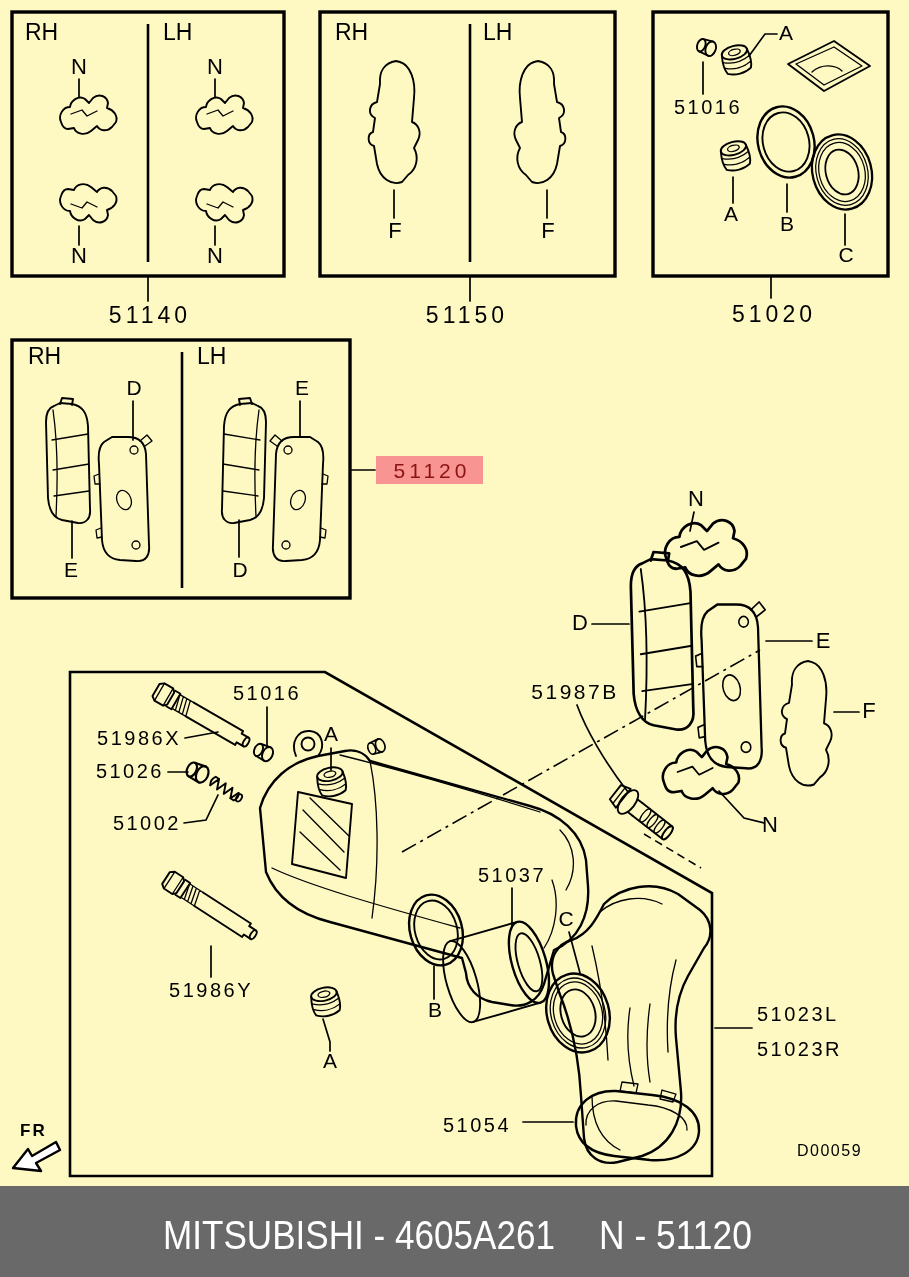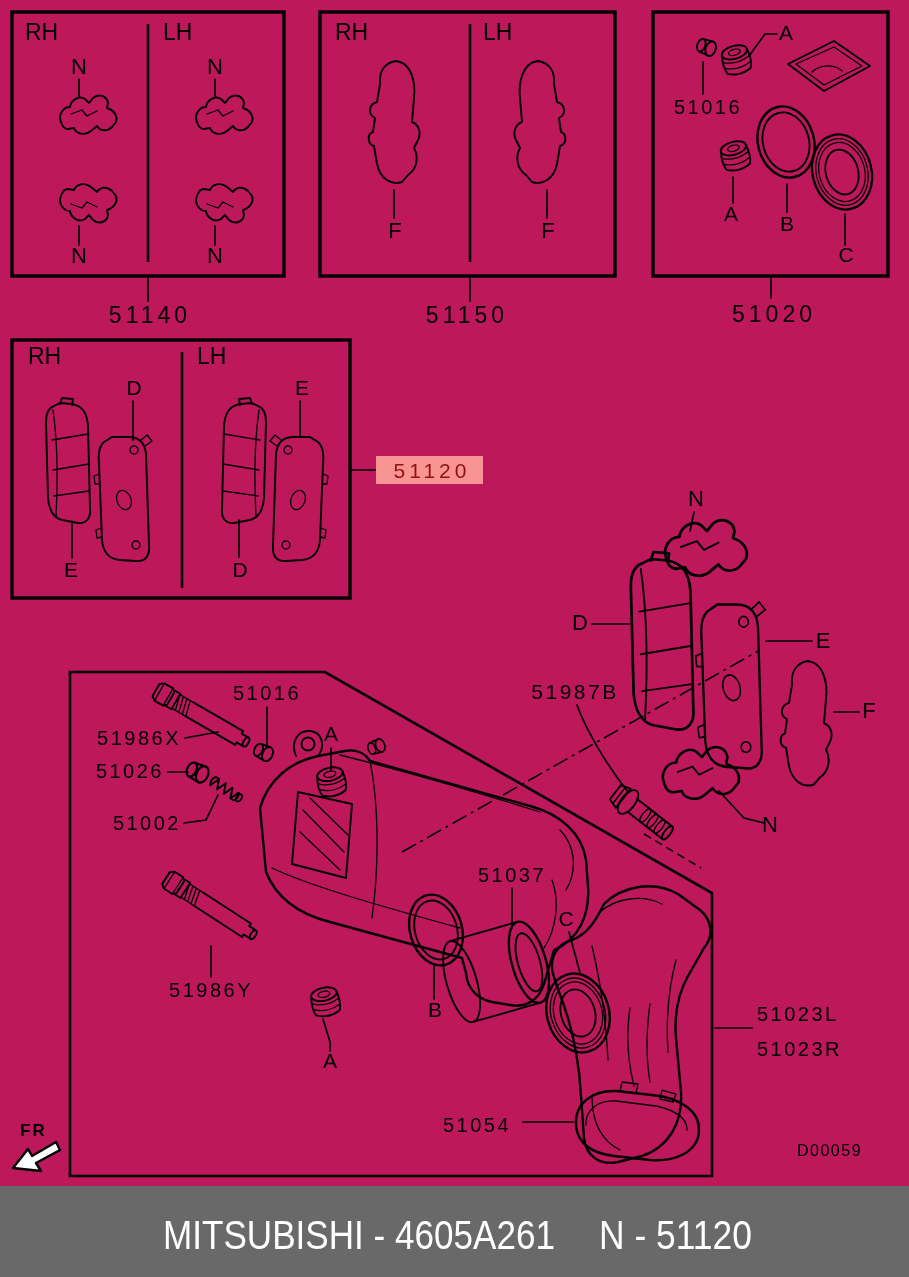--- a/index.html
+++ b/index.html
@@ -1,16 +1,16 @@
 <!DOCTYPE html>
 <html><head>
 <meta charset="utf-8">
 <style>
   html,body{margin:0;padding:0;background:#ffffff;}
-  .stage{position:relative;width:909px;height:1277px;background:#be185d;overflow:hidden;}
+  .stage{position:relative;width:909px;height:1277px;background:#fef9c3;overflow:hidden;}
   svg{display:block;}
   
   .box    {fill:none;stroke:#000;stroke-width:3.4;}
   .box2   {fill:none;stroke:#000;stroke-width:2.6;}
   .div    {fill:none;stroke:#000;stroke-width:2.6;}
   .o      {fill:none;stroke:#000;stroke-width:1.9;stroke-linecap:round;stroke-linejoin:round;}
   .o2     {fill:none;stroke:#000;stroke-width:2.4;stroke-linecap:round;stroke-linejoin:round;}
   .thin   {fill:none;stroke:#000;stroke-width:1.3;stroke-linecap:round;stroke-linejoin:round;}
   .lead   {fill:none;stroke:#000;stroke-width:1.7;stroke-linecap:round;}
   .dashdot{fill:none;stroke:#000;stroke-width:1.6;stroke-dasharray:16 5 3 5;}

